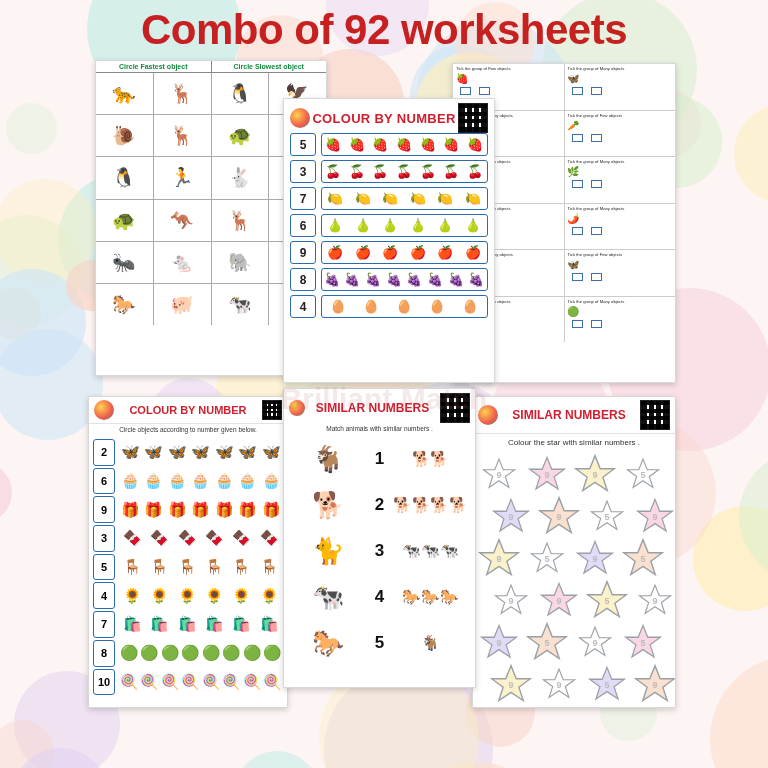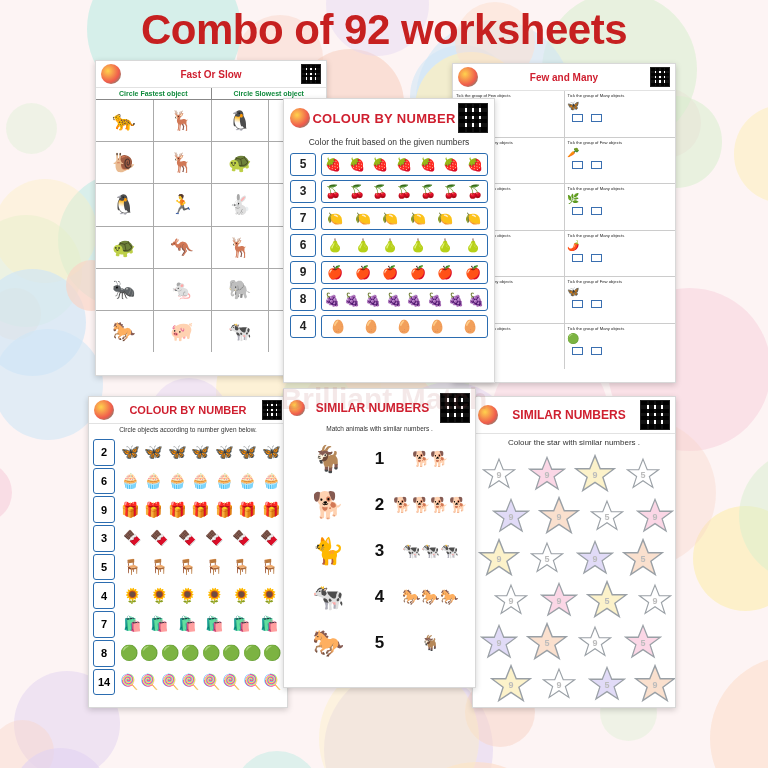--- a/index.html
+++ b/index.html
@@ -241,25 +241,20 @@
     <div class="blob" style="width: 103.333px; height: 103.333px; left: 325.995px; top: -46.9665px; background: rgb(227, 212, 242); opacity: 0.39;"></div>
     <div class="blob" style="width: 51.4764px; height: 51.4764px; left: 200.313px; top: 304.63px; background: rgb(253, 224, 207); opacity: 0.78;"></div>
     <div class="blob" style="width: 153.66px; height: 153.66px; left: 87.0744px; top: -47.564px; background: rgb(205, 238, 232); opacity: 0.8;"></div>
     <div class="blob" style="width: 150.286px; height: 150.286px; left: 565.847px; top: 417.5px; background: rgb(249, 213, 199); opacity: 0.36;"></div>
     <div class="blob" style="width: 80.2734px; height: 80.2734px; left: 454.718px; top: 1.61205px; background: rgb(253, 224, 207); opacity: 0.52;"></div>
   </div>
 
 <div class="title">Combo of 92 worksheets</div>
 
 <div class="sheet" id="sheet1">
-  <div class="hdr">
-    <div class="logo"></div>
-    <div class="wtitle">Fast Or Slow</div>
-    <div class="qr"></div>
-  </div>
   <div class="fs-colhead">
     <div>Circle Fastest object</div>
     <div>Circle Slowest object</div>
   </div>
   <div class="fs-grid">
     <div class="fs-row">
       <div class="fs-cell">🐆</div>
       <div class="fs-cell">🦌</div>
       <div class="fs-cell">🐧</div>
       <div class="fs-cell">🦅</div>
@@ -291,25 +286,20 @@
     <div class="fs-row">
       <div class="fs-cell">🐎</div>
       <div class="fs-cell">🐖</div>
       <div class="fs-cell">🐄</div>
       <div class="fs-cell">🐂</div>
     </div>
   </div>
 </div>
 
 <div class="sheet" id="sheet3">
-  <div class="hdr">
-    <div class="logo"></div>
-    <div class="wtitle">Few and Many</div>
-    <div class="qr"></div>
-  </div>
   <div class="fm-grid">
 
     <div class="fm-row">
       <div class="fm-half">
         <div class="fm-q">Tick the group of Few objects</div>
         <div class="fm-items">🍓</div>
         <div class="fm-boxes">
           <div class="fm-box"></div>
           <div class="fm-box"></div>
         </div>
@@ -421,21 +411,20 @@
 
   </div>
 </div>
 
 <div class="sheet" id="sheet2">
   <div class="hdr">
     <div class="logo"></div>
     <div class="wtitle">COLOUR BY NUMBER</div>
     <div class="qr lg"></div>
   </div>
-  <div class="sub">Color the fruit based on the given numbers</div>
   <div class="cbn-rows">
     <div class="cbn-row">
       <div class="cbn-num">5</div>
       <div class="cbn-strip">
         <span class="outline">🍓</span>
         <span class="outline">🍓</span>
         <span class="outline">🍓</span>
         <span class="outline">🍓</span>
         <span class="outline">🍓</span>
         <span class="outline">🍓</span>
@@ -608,21 +597,21 @@
         <span>🟢</span>
         <span>🟢</span>
         <span>🟢</span>
         <span>🟢</span>
         <span>🟢</span>
         <span>🟢</span>
         <span>🟢</span>
       </div>
     </div>
     <div class="cbn2-row">
-      <div class="cbn2-num">14</div>
+      <div class="cbn2-num">10</div>
       <div class="cbn2-strip">
         <span>🍭</span>
         <span>🍭</span>
         <span>🍭</span>
         <span>🍭</span>
         <span>🍭</span>
         <span>🍭</span>
         <span>🍭</span>
         <span>🍭</span>
       </div>

